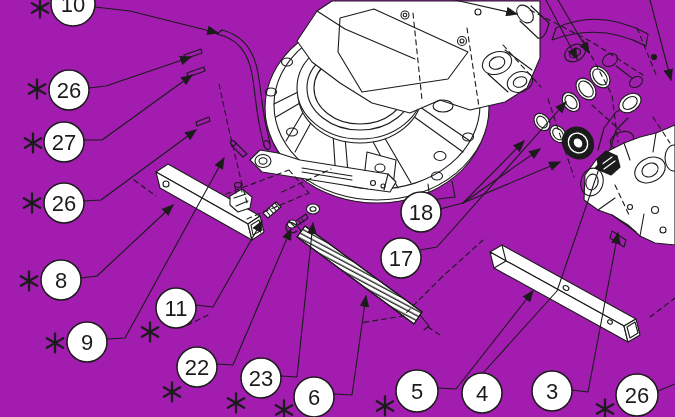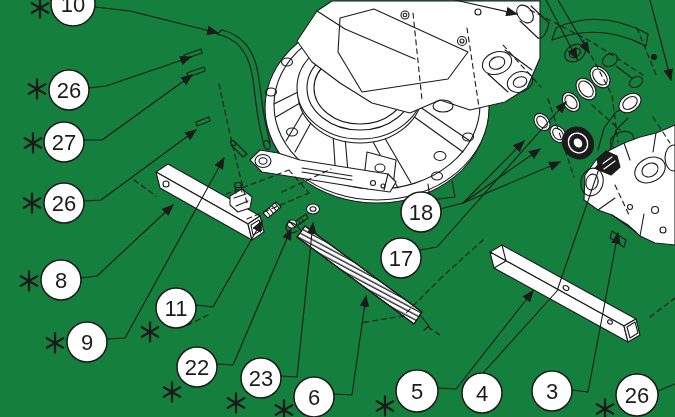--- a/index.html
+++ b/index.html
@@ -1,16 +1,16 @@
 <!DOCTYPE html>
 <html><head>
 <meta charset="utf-8">
 <style>
   html,body{margin:0;padding:0;background:#ffffff;}
-  .stage{width:675px;height:417px;overflow:hidden;background:#15803d;position:relative;}
+  .stage{width:675px;height:417px;overflow:hidden;background:#a21caf;position:relative;}
   svg{display:block;}
   text.callout-num{font-family:"Liberation Sans","DejaVu Sans",sans-serif;font-size:22px;fill:#1b1b1b;}
 </style>
 </head>
 <body>
 
 <div class="stage">
 <svg width="675" height="417" viewBox="0 0 675 417">
   <defs>
     <marker id="arw" viewBox="0 0 10 8" refX="9" refY="4" markerWidth="11" markerHeight="9" orient="auto">

